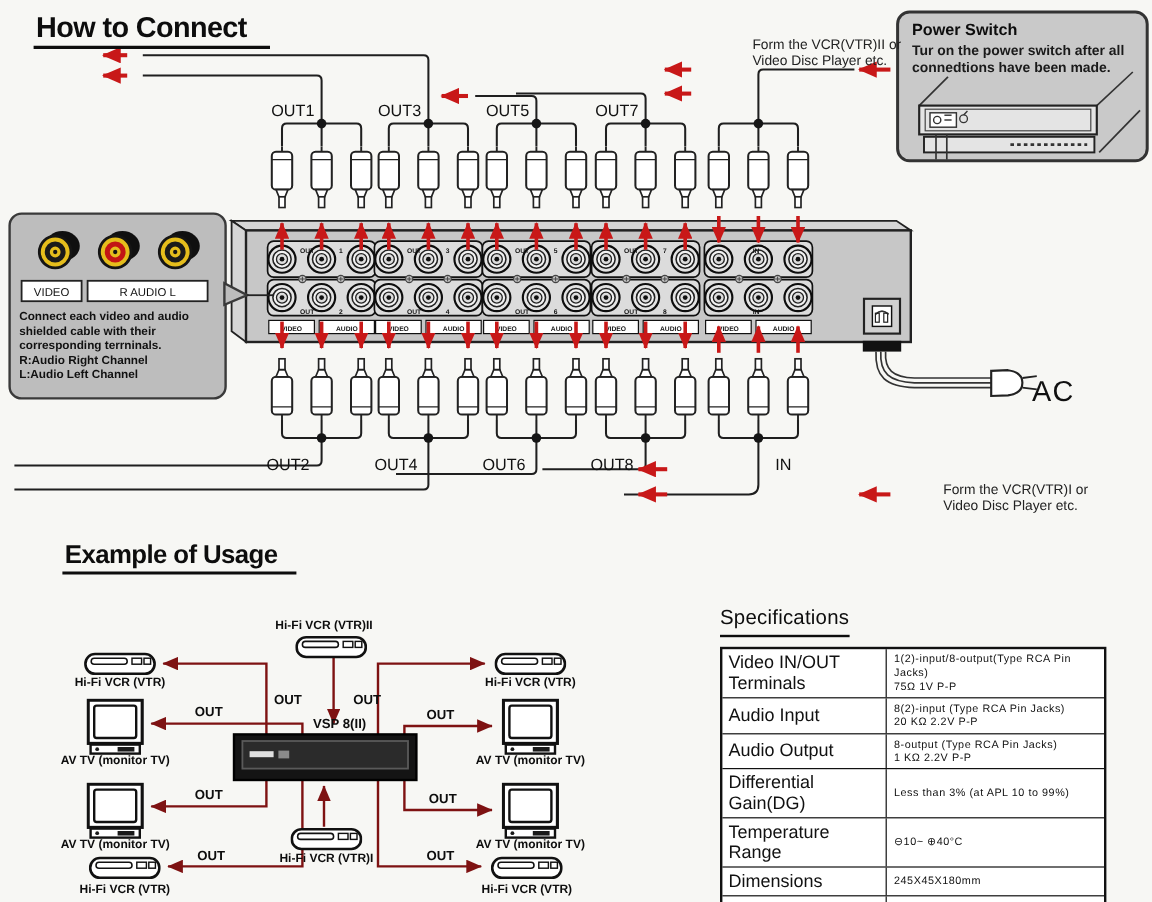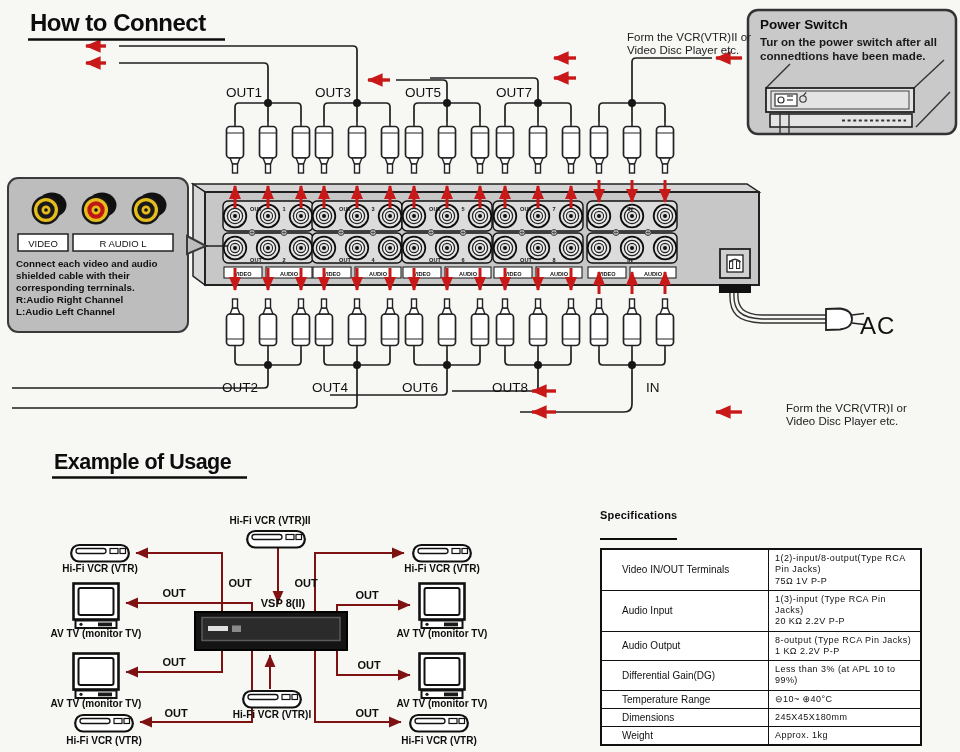--- a/index.html
+++ b/index.html
@@ -24,25 +24,25 @@
   .ctext{font:700 9.8px "Liberation Sans",sans-serif;fill:#111}
   .cboxlabel{font:400 9.5px "Liberation Sans",sans-serif;fill:#111}
   .pstitle{font:700 13.5px "Liberation Sans",sans-serif;fill:#0d0d0d}
   .pstext{font:700 11.6px "Liberation Sans",sans-serif;fill:#1a1a1a}
   .devlabel{font:700 10px "Liberation Sans",sans-serif;fill:#0d0d0d}
   .uout{font:700 11px "Liberation Sans",sans-serif;fill:#0d0d0d}
   .uline{fill:none;stroke:#7e1212;stroke-width:2;marker-end:url(#ard)}
   .dline{stroke:#333;stroke-width:1.4;fill:none}
   
   .spec{position:absolute;left:600px;top:505px;width:322px}
-  .spec-title{display:inline-block;font-size:11px;font-weight:700;color:#0d0d0d;border-bottom:2px solid #0d0d0d;padding-bottom:17px;letter-spacing:.2px}
+  .spec-title{display:inline-block;font-size:17px;font-weight:400;color:#0d0d0d;border-bottom:2px solid #0d0d0d;padding-bottom:4px;letter-spacing:.2px}
   .spec-grid{margin-top:8px;border:2px solid #111;background:#fff}
   .spec-row{display:flex;border-bottom:1.5px solid #111;align-items:center}
   .spec-row:last-child{border-bottom:none}
-  .spec-label{width:126px;min-width:126px;padding:3px 20px;border-right:1.5px solid #111;font-size:10px;color:#111;align-self:stretch;display:flex;align-items:center}
+  .spec-label{width:126px;min-width:126px;padding:3px 5px;border-right:1.5px solid #111;font-size:15px;color:#111;align-self:stretch;display:flex;align-items:center}
   .spec-value{flex:1;padding:3px 6px;font-size:9px;color:#111;letter-spacing:.45px;line-height:1.25}
 </style>
 </head>
 <body>
 
 <svg id="top-svg" width="960" height="445" viewBox="0 0 960 445">
   <defs>
     <marker id="ar" markerWidth="4.6" markerHeight="4" refX="4.3" refY="2" orient="auto" markerUnits="strokeWidth">
       <path d="M0,0 L4.6,2 L0,4 Z" fill="#c81818"></path>
     </marker>
@@ -457,21 +457,21 @@
     <div class="spec-row">
       <div class="spec-label">Video IN/OUT Terminals</div>
       <div class="spec-value">
           <div>1(2)-input/8-output(Type RCA Pin Jacks)</div>
           <div>75Ω  1V P-P</div>
         </div>
     </div>
     <div class="spec-row">
       <div class="spec-label">Audio Input</div>
       <div class="spec-value">
-          <div>1(3)-input (Type RCA Pin Jacks)</div>
+          <div>8(2)-input (Type RCA Pin Jacks)</div>
           <div>20 KΩ  2.2V P-P</div>
         </div>
     </div>
     <div class="spec-row">
       <div class="spec-label">Audio Output</div>
       <div class="spec-value">
           <div>8-output (Type RCA Pin Jacks)</div>
           <div>1 KΩ  2.2V P-P</div>
         </div>
     </div>

